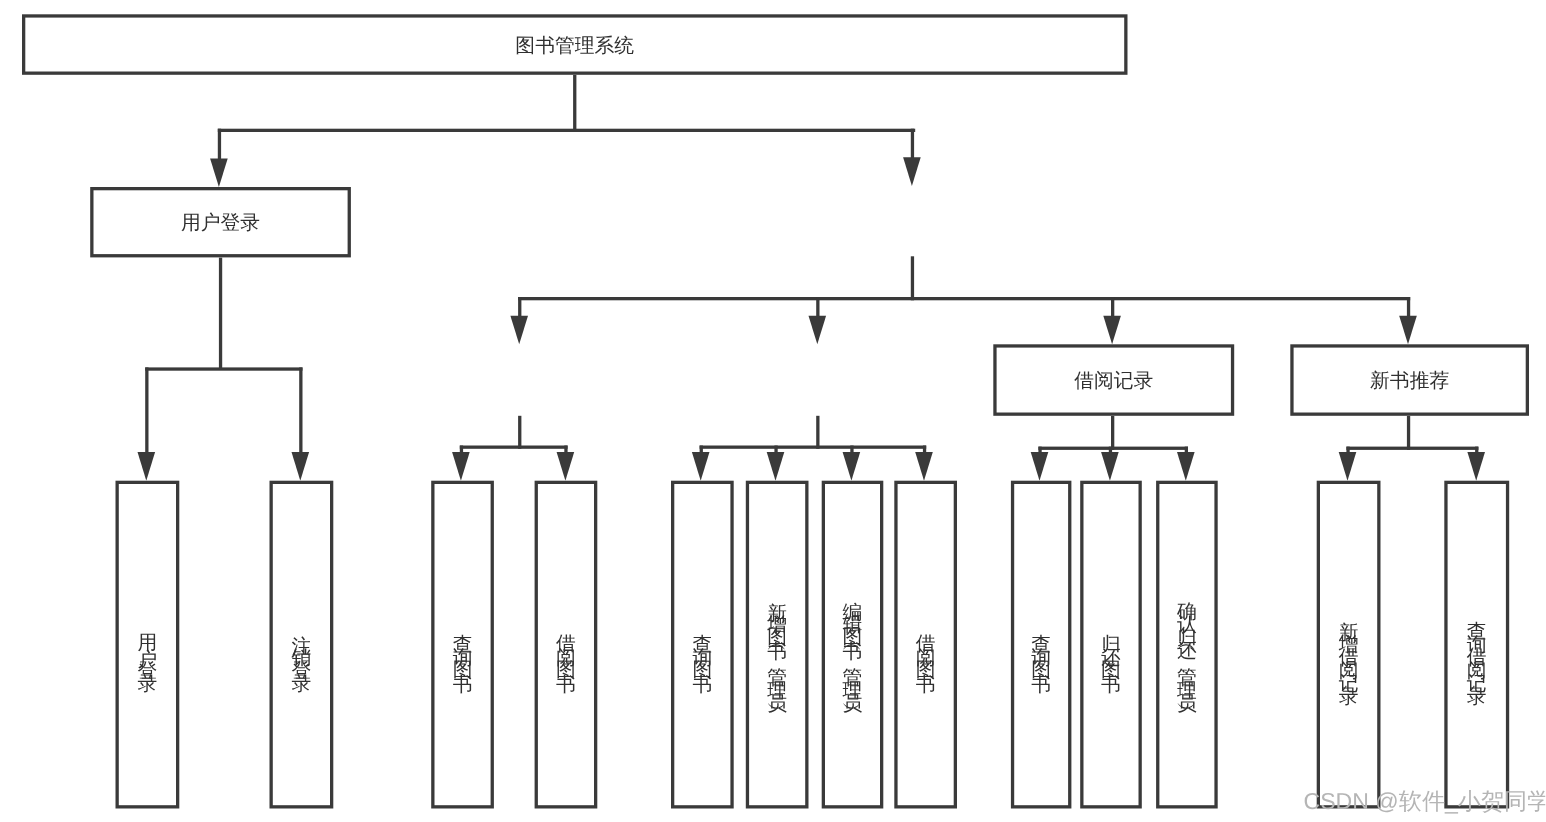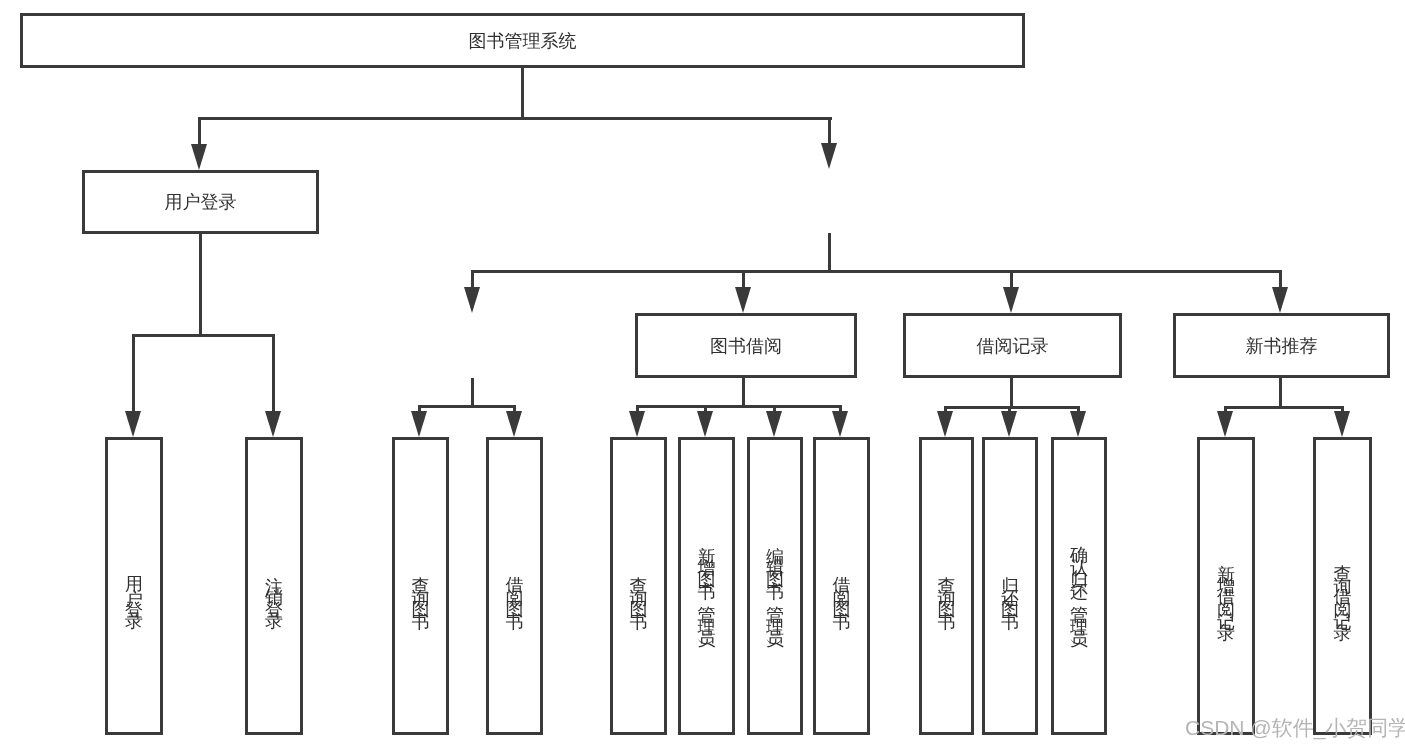--- a/index.html
+++ b/index.html
@@ -56,21 +56,20 @@
 <body>
 
 <div class="canvas">
 
   <div class="node" style="left:20px;top:13px;width:1005px;height:55px">图书管理系统</div>
 
   <div class="node" style="left:82px;top:170px;width:237px;height:64px">用户登录</div>
 
 
 
-  <div class="node" style="left:635px;top:313px;width:222px;height:65px">图书借阅</div>
 
   <div class="node" style="left:903px;top:313px;width:219px;height:65px">借阅记录</div>
 
   <div class="node" style="left:1173px;top:313px;width:217px;height:65px">新书推荐</div>
 
   <div class="node leaf" style="left:105px;top:437px;width:58px;height:298px">
     <span>用户登录</span>
   </div>
   <div class="node leaf" style="left:245px;top:437px;width:58px;height:298px">
     <span>注销登录</span>

